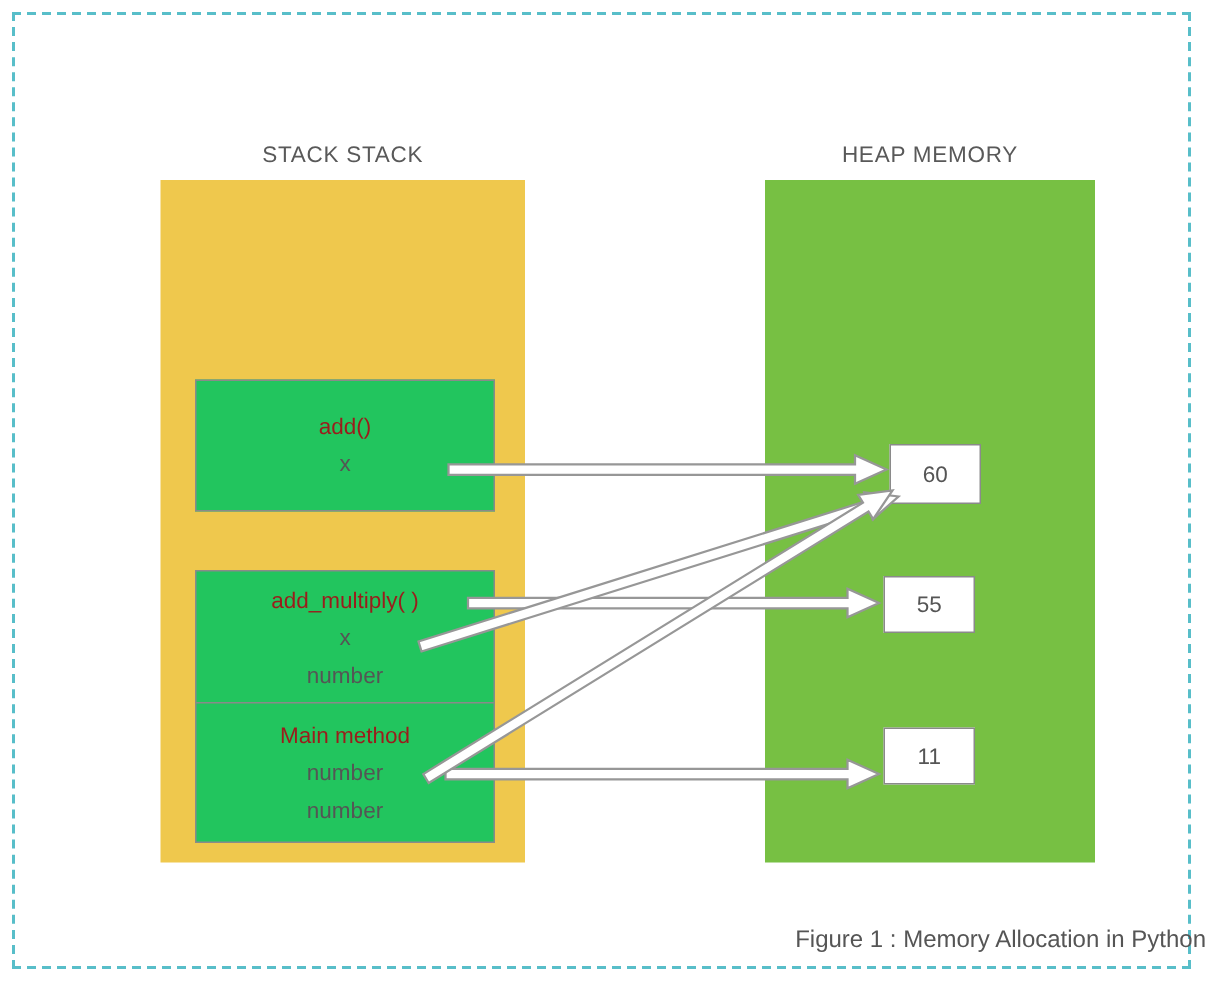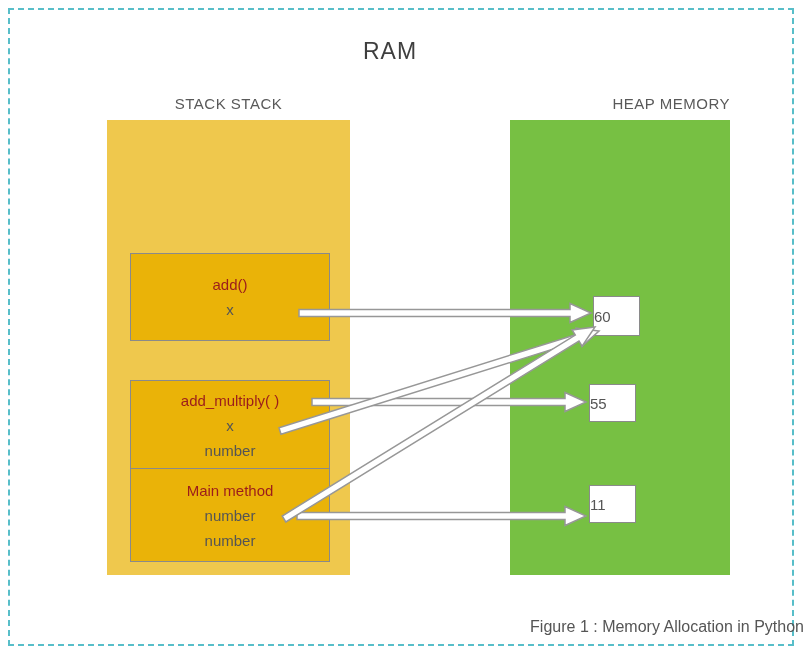--- a/index.html
+++ b/index.html
@@ -20,59 +20,58 @@
     position:absolute;left:0;top:38px;width:780px;
     text-align:center;
     font-size:23px;color:#3f3f3f;letter-spacing:1px;
   }
   .col-label{
     position:absolute;
     text-align:center;
     font-size:15px;color:#595959;letter-spacing:0.5px;
   }
   .stack-label{left:107px;top:95px;width:243px;}
-  .heap-label{left:510px;top:95px;width:220px;text-align:right;}
+  .heap-label{left:510px;top:95px;width:220px;}
   .region{position:absolute;top:120px;height:455px;}
   .stack-region{left:107px;width:243px;}
   .heap-region{left:510px;width:220px;}
   .stack-frame{
     position:absolute;left:130px;width:200px;
-    background:#eab308;border:1px solid #8a8a8a;
+    background:#22c55e;border:1px solid #8a8a8a;
     box-sizing:border-box;
     display:flex;flex-direction:column;justify-content:center;align-items:center;
     font-size:15px;line-height:25px;color:#555555;
   }
   .f1{top:253px;height:88px;}
   .f2{top:380px;height:90px;}
   .f3{top:468px;height:94px;}
   .frame-name{font-size:15px;}
   .heap-cell{
-    position:absolute;width:47px;height:38px;
+    position:absolute;width:61px;height:38px;
     background:#ffffff;border:1px solid #8a8a8a;
     box-sizing:border-box;
-    display:flex;align-items:center;
+    display:flex;align-items:center;justify-content:center;
     font-size:15px;color:#555555;
   }
   .h1{left:593px;top:296px;height:40px;}
   .h2{left:589px;top:384px;}
   .h3{left:589px;top:469px;margin-top:16px;}
   .arrows{position:absolute;left:0;top:0;pointer-events:none;}
   .arrow{fill:#ffffff;stroke:#979797;stroke-width:1.5;stroke-linejoin:miter;}
   .caption{
     position:absolute;left:0;top:618px;width:804px;
     text-align:right;font-size:16px;color:#555555;
   }
 </style>
 </head>
 <body>
 
 <div class="canvas">
   <div class="frame-border"></div>
 
-  <div class="ram-title">RAM</div>
 
   <div class="col-label stack-label">STACK STACK</div>
   <div class="col-label heap-label">HEAP MEMORY</div>
 
   <div class="region stack-region" style="background: rgb(239, 200, 77);"></div>
   <div class="region heap-region" style="background: rgb(119, 192, 67);"></div>
 
   <div class="stack-frame f1">
     <div class="frame-name" style="color: rgb(155, 28, 28);">add()</div>
     <div class="frame-var">x</div>

